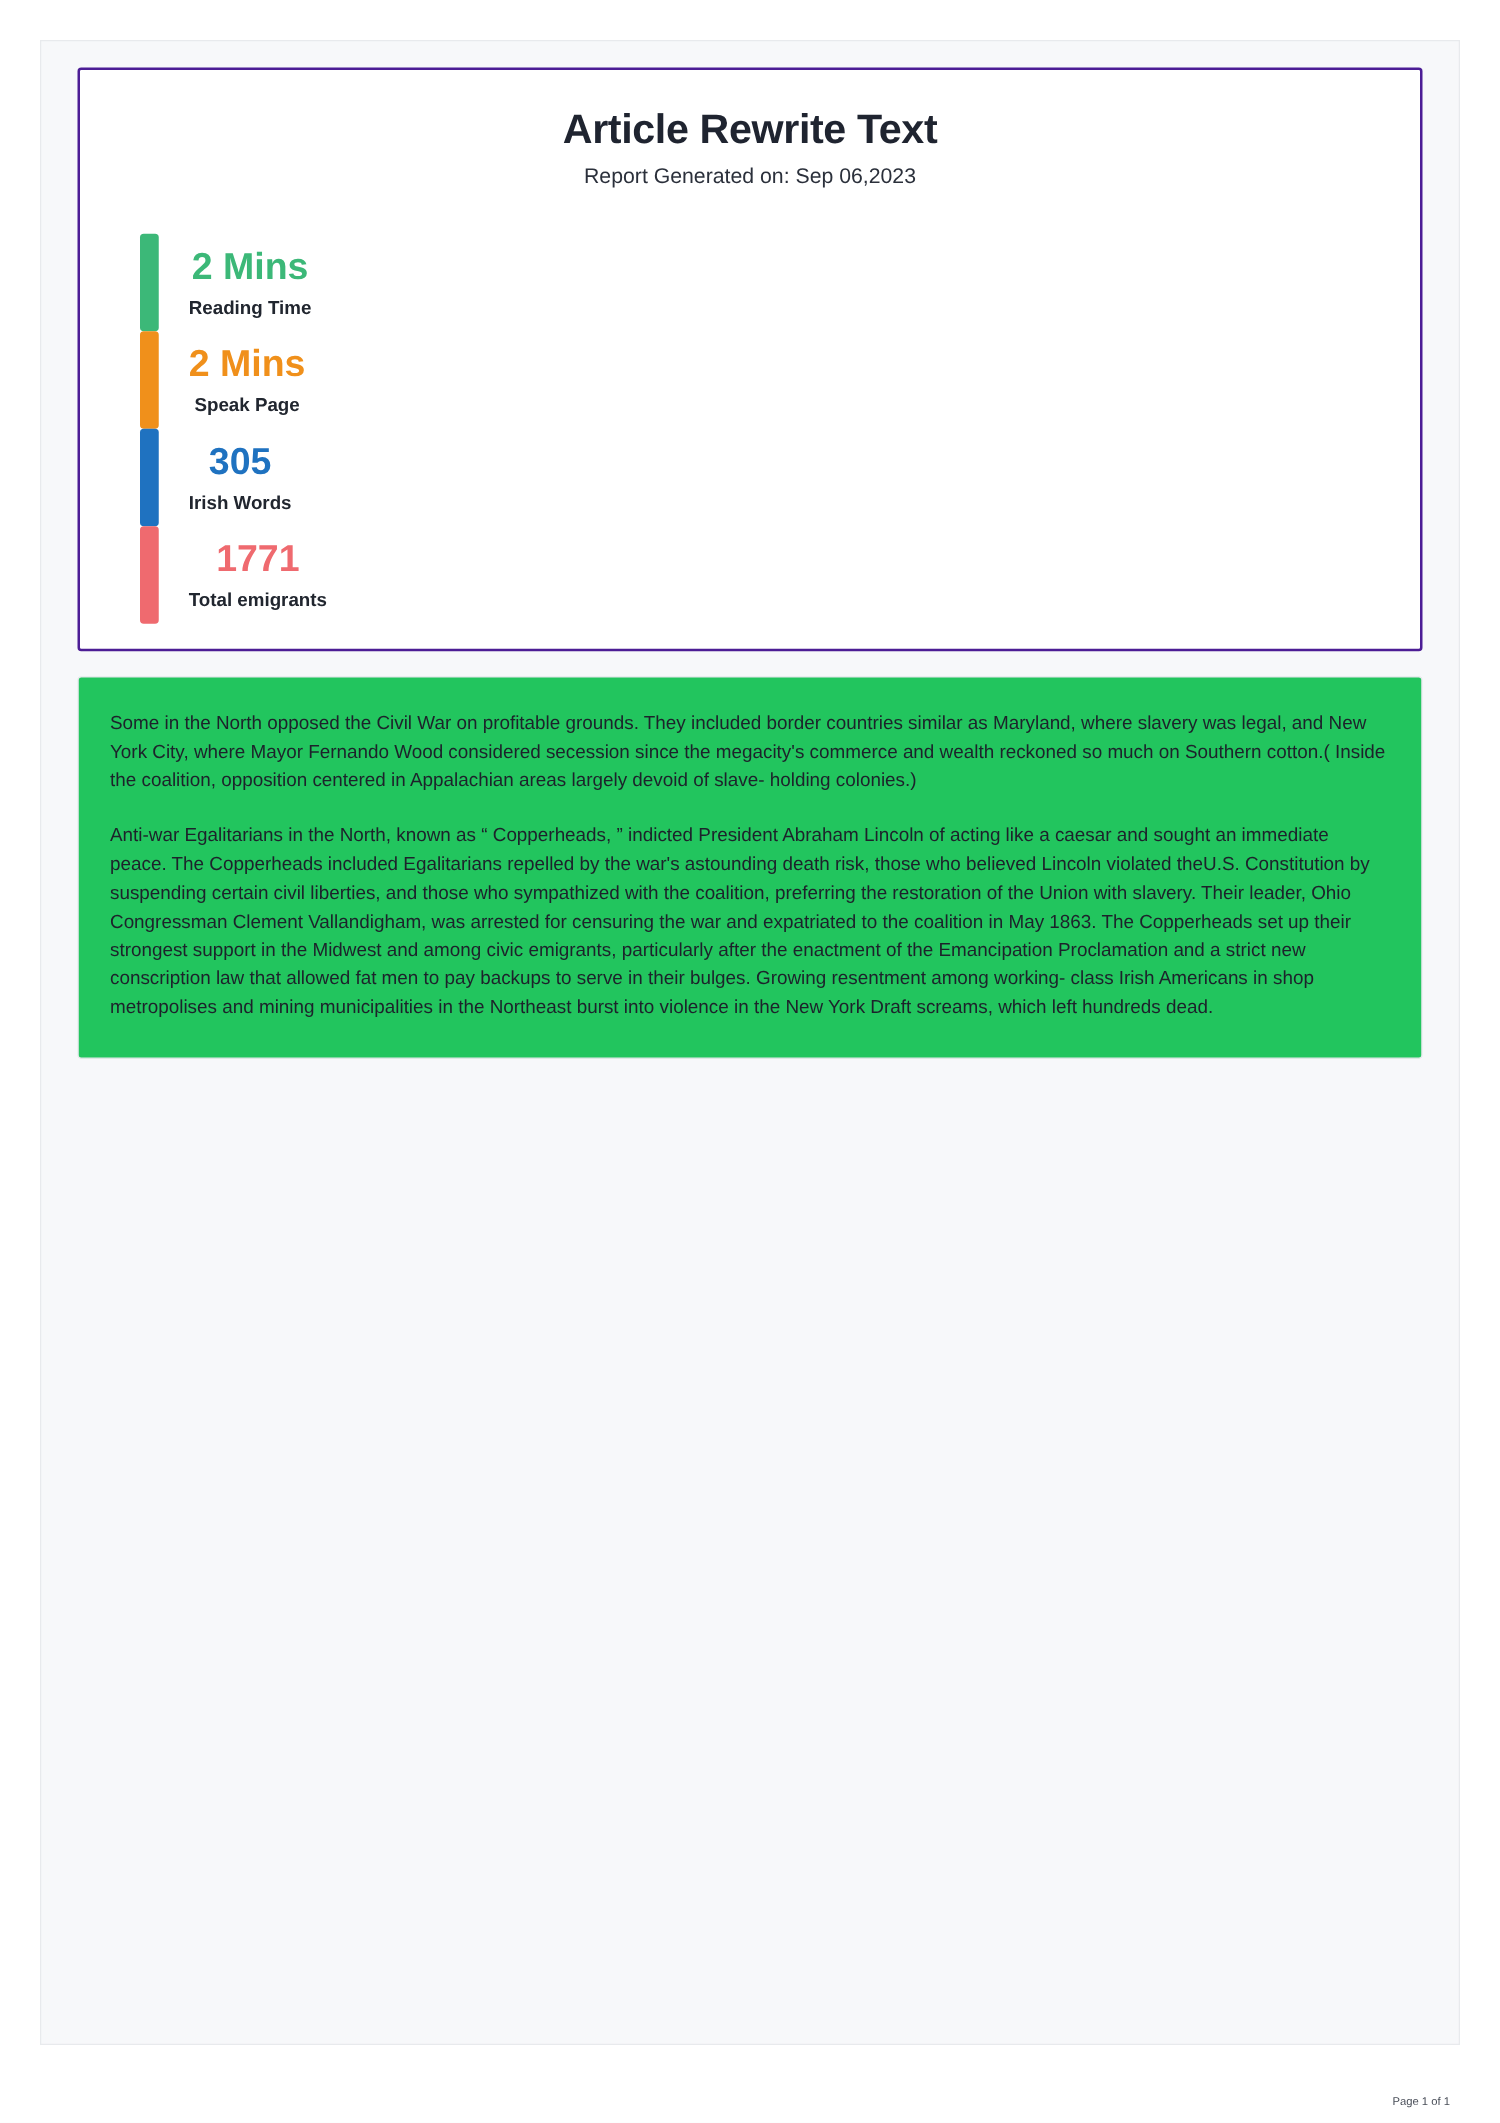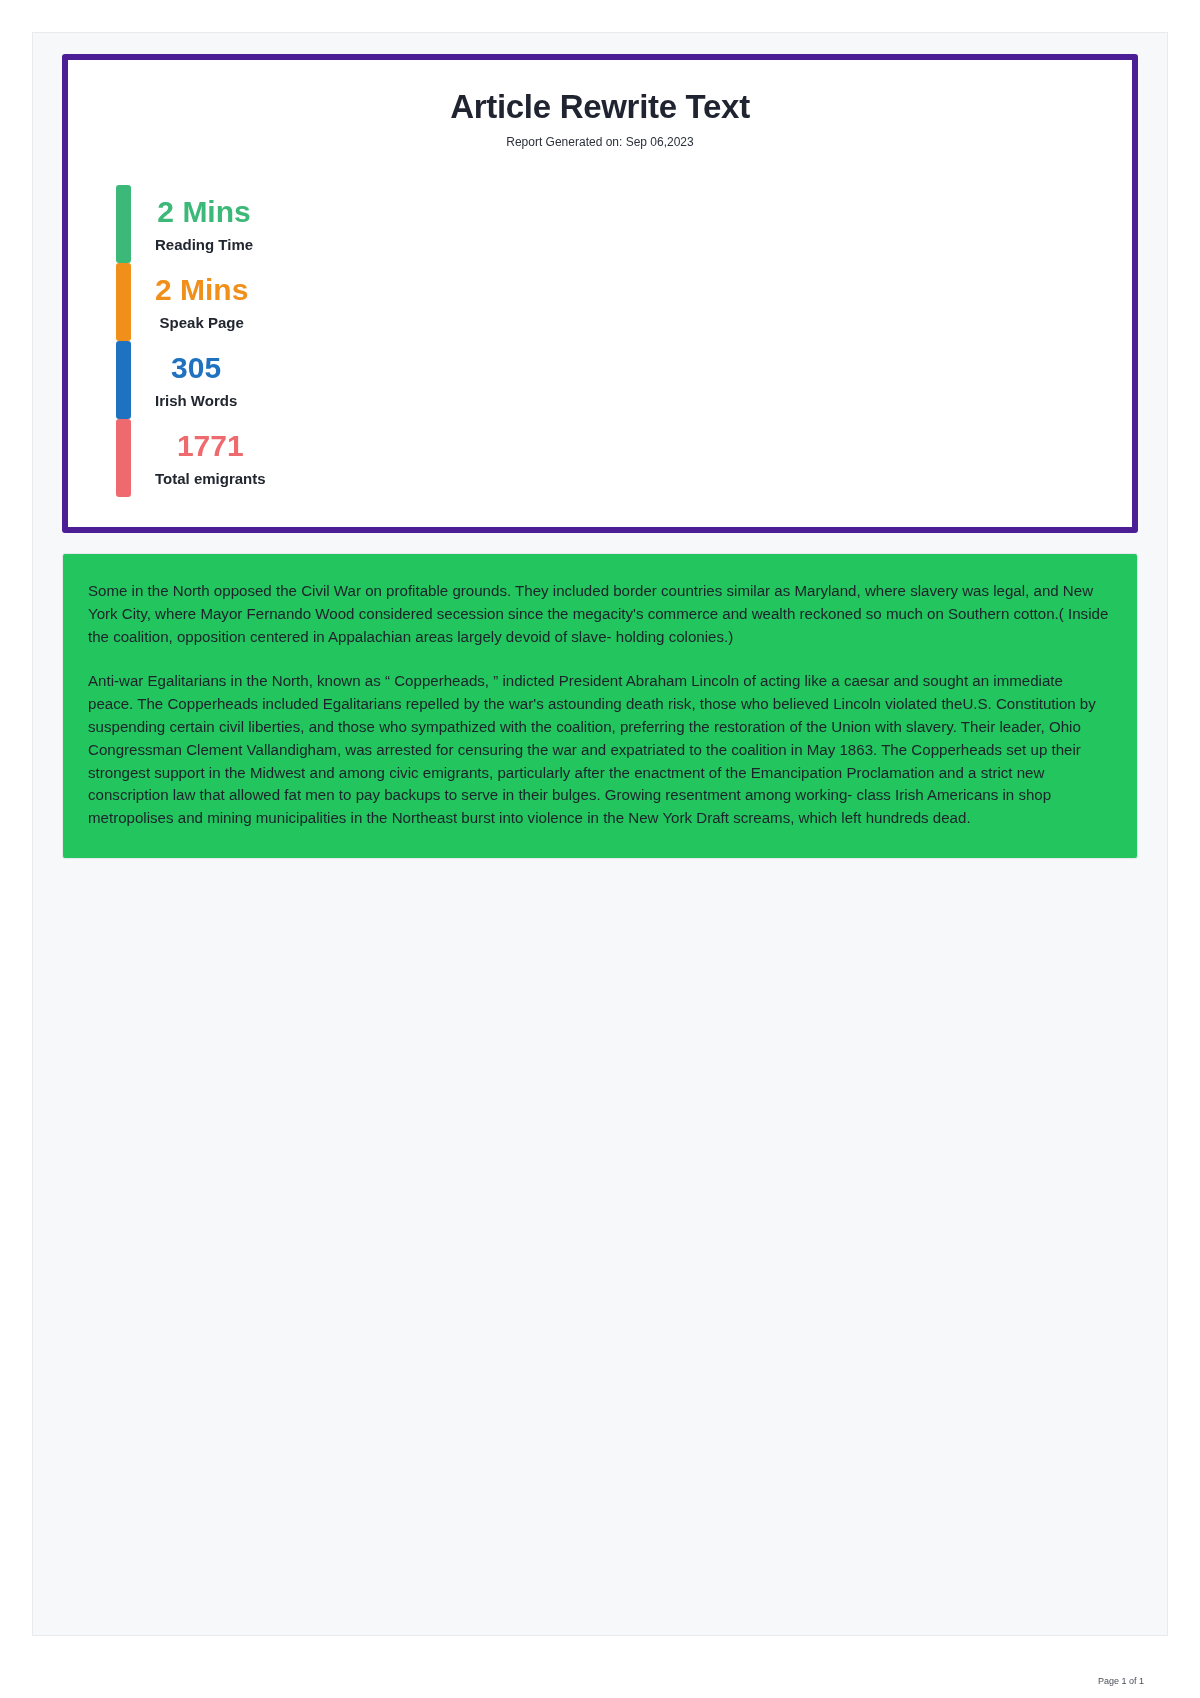--- a/index.html
+++ b/index.html
@@ -25,37 +25,37 @@
     width: 1136px;
     height: 1604px;
     background: #f7f8fa;
     border: 1px solid #e8eaed;
     padding: 21px 29px 0 29px;
   }
 
   
   .header-card {
     background: #ffffff;
-    border: 6px solid #4c1d95;
+    border: 2px solid #4c1d95;
     border-radius: 3px;
-    padding: 28px 24px 30px 24px;
+    padding: 28px 24px 20px 24px;
   }
 
   .report-title {
     text-align: center;
     font-size: 33px;
     font-weight: 700;
     color: #1f2430;
     letter-spacing: -0.3px;
     line-height: 1.15;
   }
 
   .report-subtitle {
     text-align: center;
-    font-size: 12px;
+    font-size: 17px;
     font-weight: 400;
     color: #2b303b;
     margin-top: 9px;
   }
 
   
   .stats-row {
     display: flex;
     margin-top: 36px;
     padding: 0 6px;
@@ -114,21 +114,21 @@
     line-height: 1.52;
     color: #1d222b;
     text-align: left;
   }
 
   .body-card p + p { margin-top: 21px; }
 
   
   .page-footer {
     position: absolute;
-    right: 56px;
+    right: 40px;
     bottom: 12px;
     font-size: 9px;
     color: #4a4f59;
   }
 </style>
 </head>
 <body>
 
 <div class="page">
   <div class="sheet">

